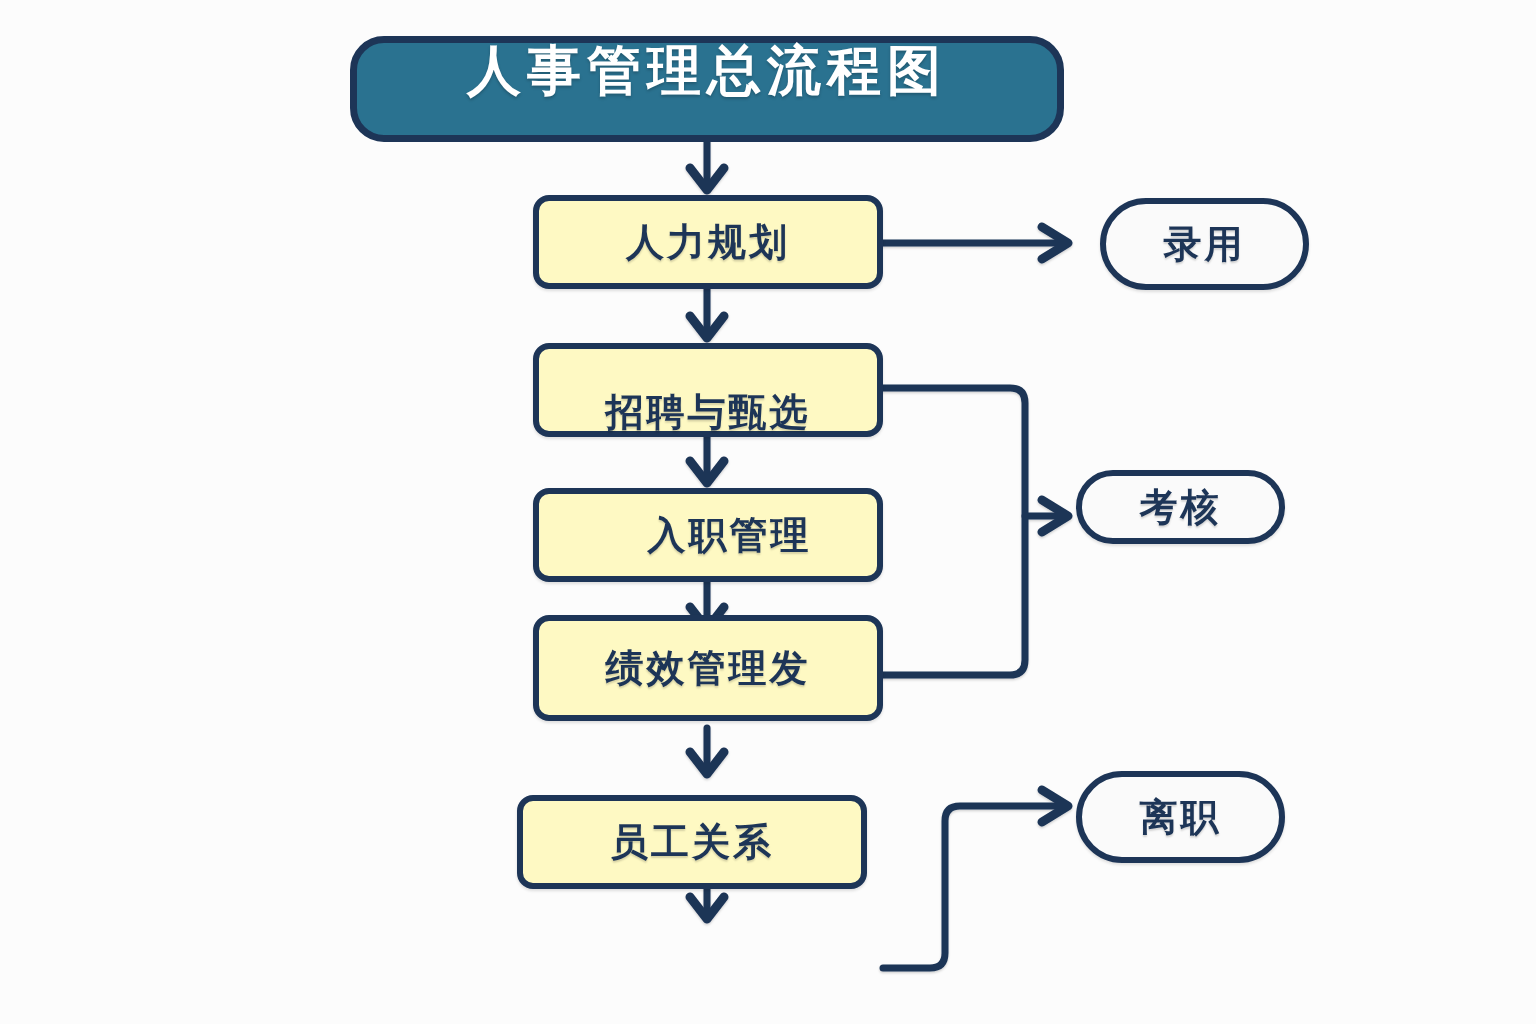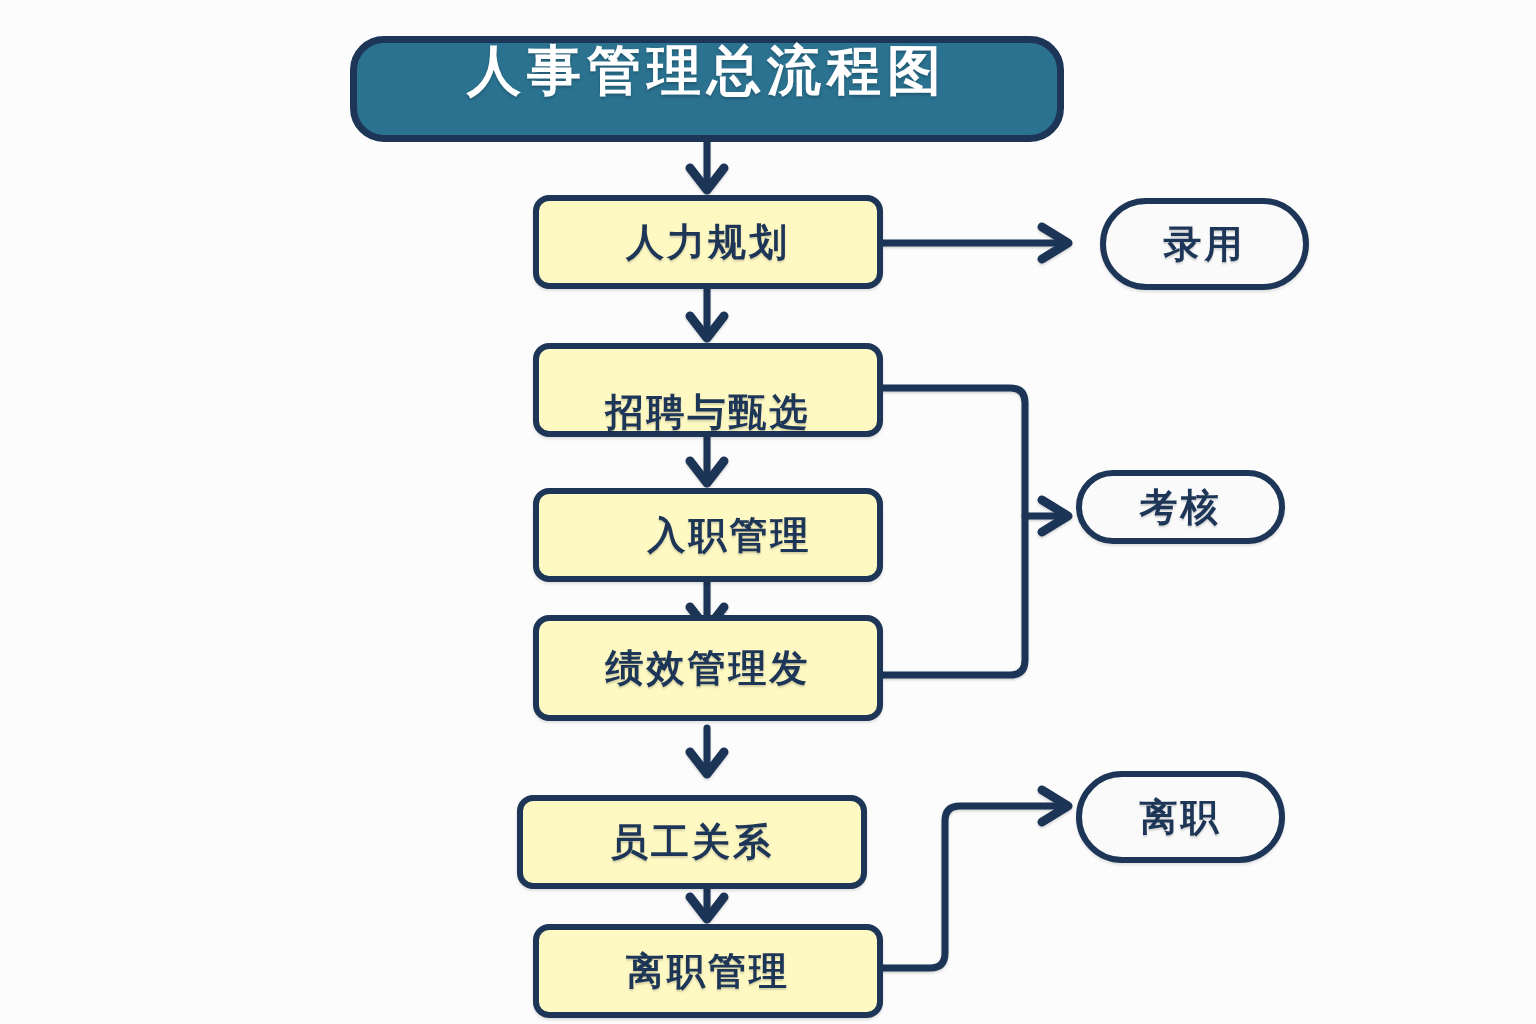--- a/index.html
+++ b/index.html
@@ -172,23 +172,20 @@
   </div>
 
   <div class="proc-box" style="left:533px; top:615px; width:350px; height:106px;">
     <span class="proc-label">绩效管理发</span>
   </div>
 
   <div class="proc-box" style="left:517px; top:779px; width:350px; height:94px;margin-top:16px;">
     <span class="proc-label">员工关系</span>
   </div>
 
-  <div class="proc-box" style="left:533px; top:924px; width:350px; height:94px;">
-    <span class="proc-label">离职管理</span>
-  </div>
 
   <div class="pill-box" style="left:1100px; top:198px; width:209px; height:92px;">
     <span class="pill-label">录用</span>
   </div>
 
   <div class="pill-box" style="left:1076px; top:470px; width:209px; height:74px;">
     <span class="pill-label">考核</span>
   </div>
 
   <div class="pill-box" style="left:1076px; top:760px; width:209px; height:92px;margin-top:11px;">

